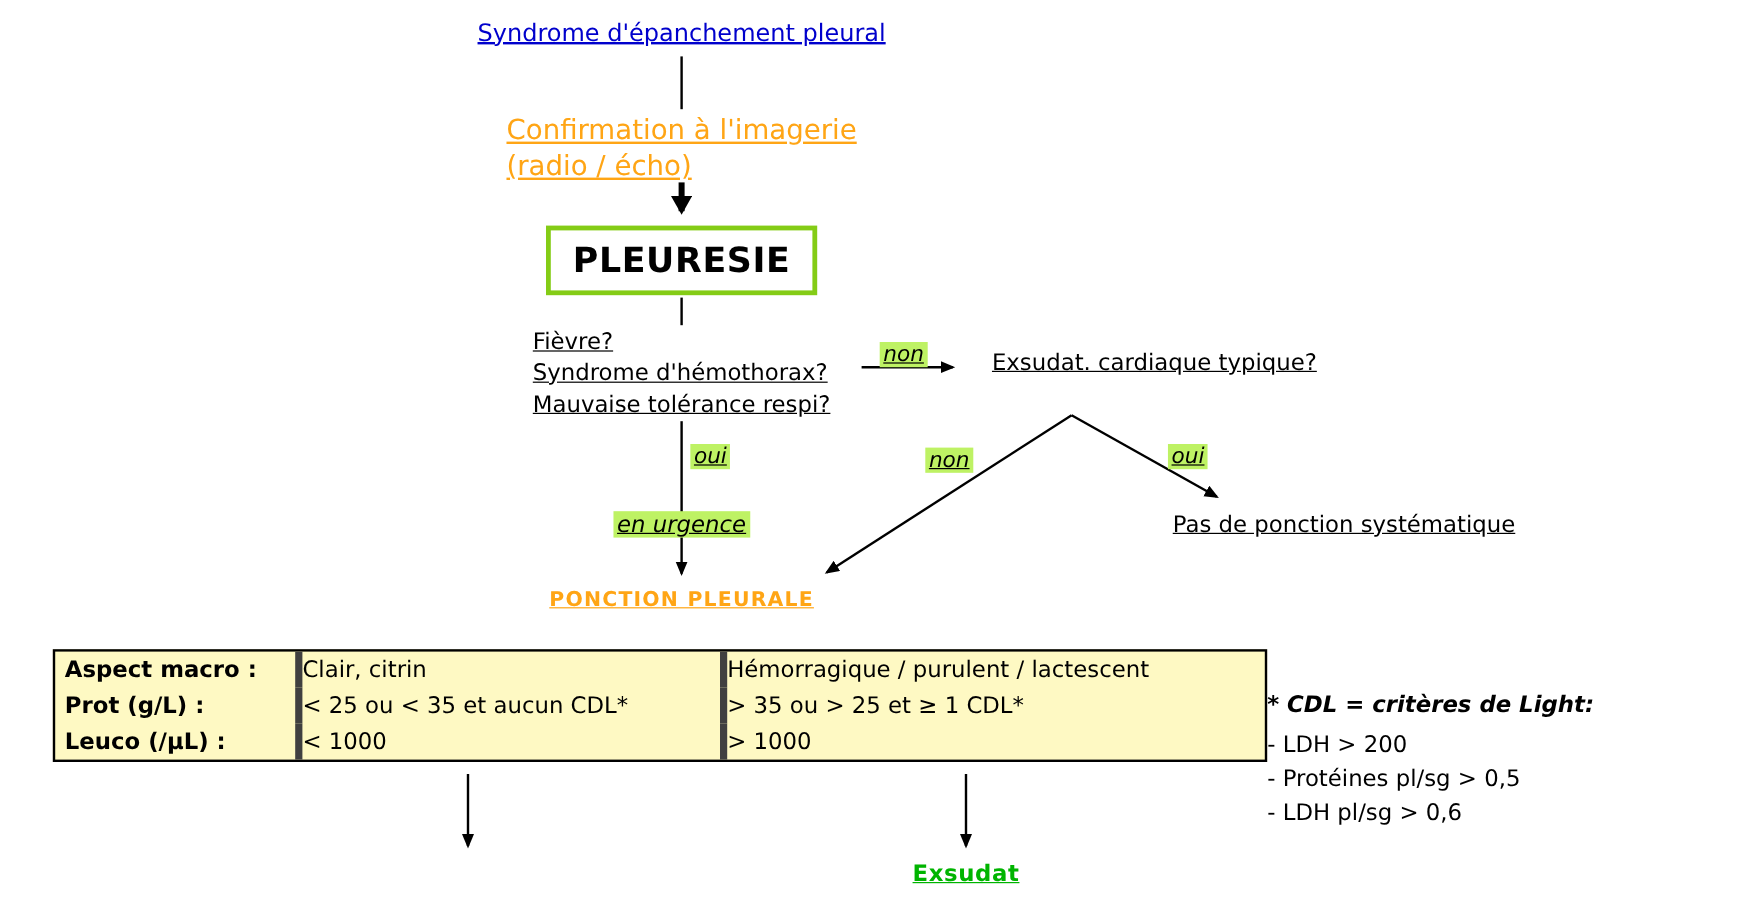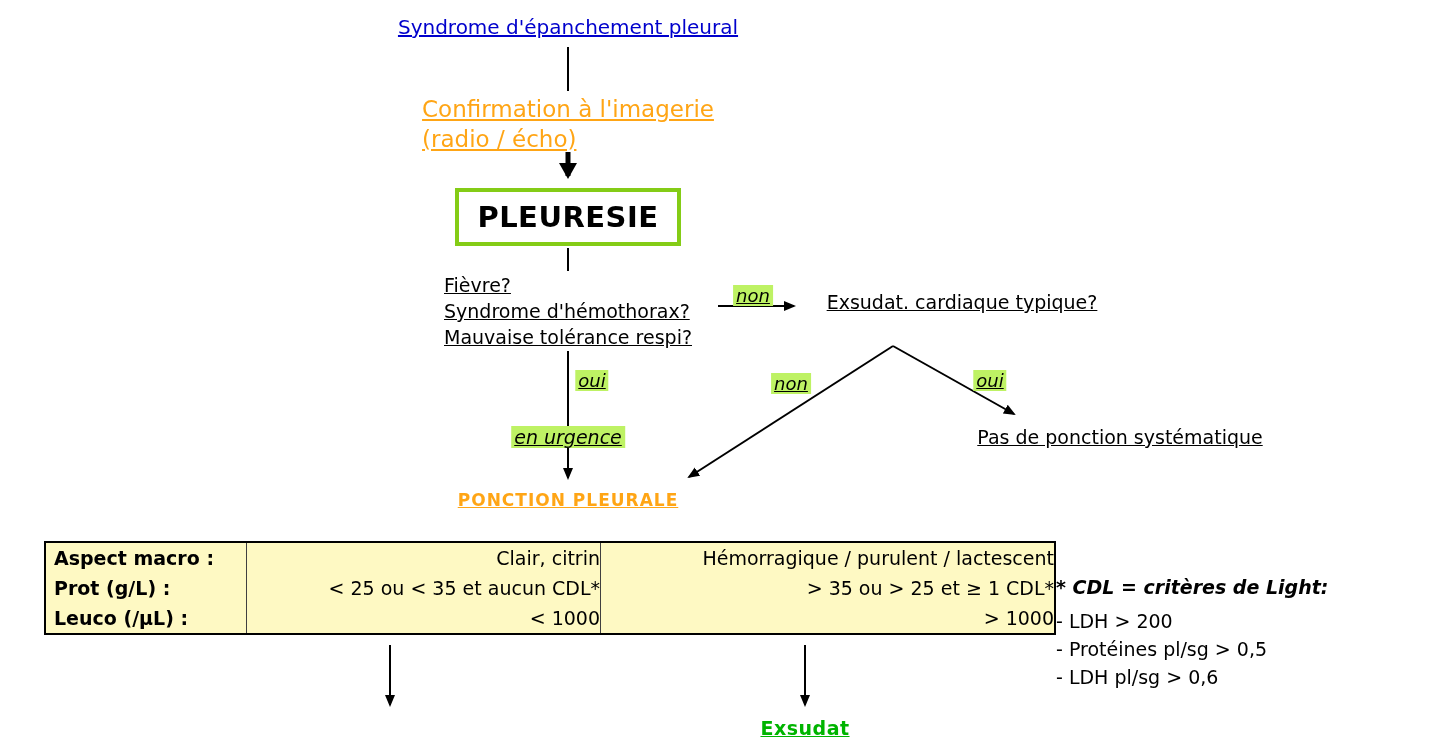--- a/index.html
+++ b/index.html
@@ -30,21 +30,21 @@
   .right-questions { left:962px; top:289px; font-size:19px; line-height:27px; }
   .no-puncture { left:1120px; top:426px; font-size:19px; }
 
   .ponction { left:568px; top:490px; font-size:17px; font-weight:bold; letter-spacing:1px;
               color:var(--c-orange,#ffa515); }
 
   .results-table { left:12px; top:541px; width:1012px; border:2px solid #000;
                    display:grid; grid-template-columns:200px 354px 1fr; font-size:19px; background:#fef9c3;margin-left:32px; }
   .cell { height:30px; line-height:30px; white-space:nowrap; overflow:hidden; }
   .cell.head { font-weight:bold; padding-left:8px; }
-  .cell.mid, .cell.right { text-align:right; border-left:1px solid #404040; }
+  .cell.mid, .cell.right { text-align:left; border-left:6px solid #404040; }
 
   .light { left:1056px; top:576px; font-size:19px; }
   .light .light-title { font-weight:bold; font-style:italic; margin-bottom:9px; }
   .light .light-item { line-height:28px; }
 
   .outcome { font-size:19px; font-weight:bold; color:var(--c-green,#00b400); letter-spacing:.5px; }
   .transsudat { left:389px; top:716px;margin-top:48px; }
   .exsudat { left:805px; top:717px; }
 
   svg line, svg path.edge { stroke:#000; fill:none; }

